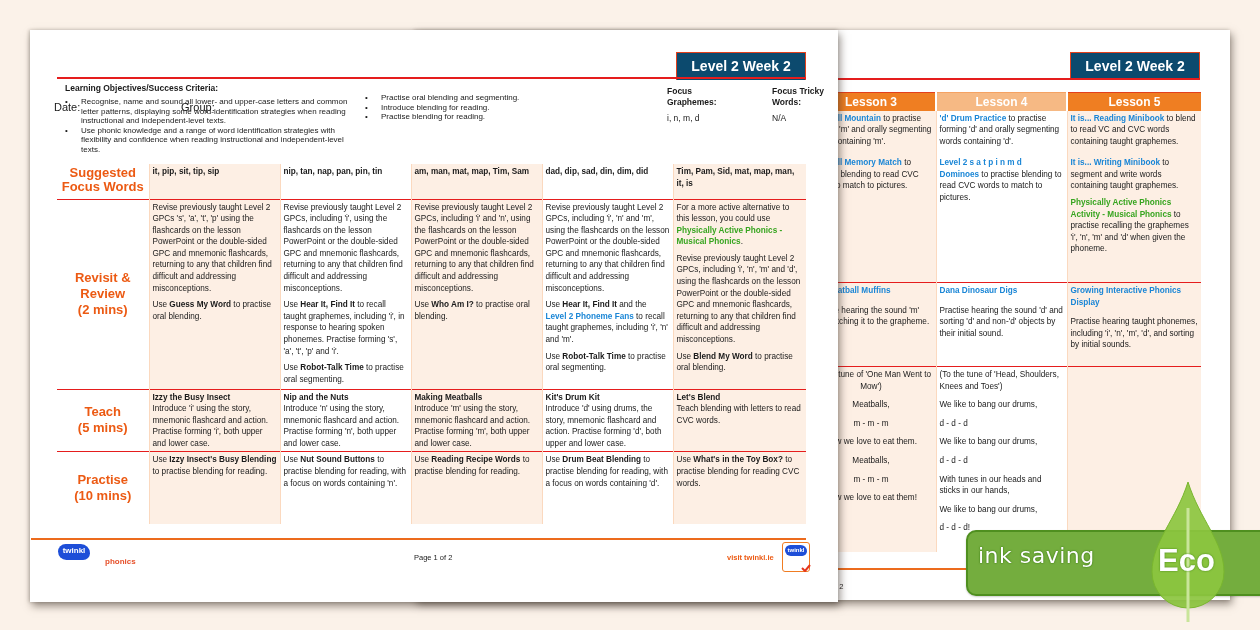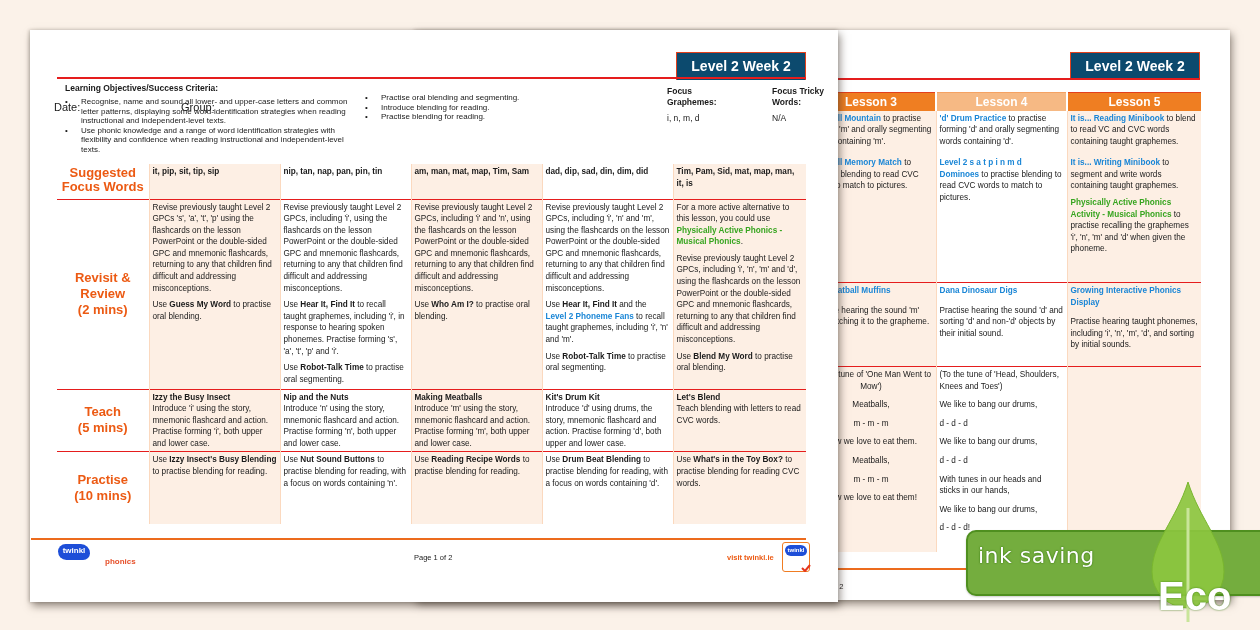--- a/index.html
+++ b/index.html
@@ -70,21 +70,21 @@
     background: #74ad3e; border: 2px solid #4f8f1f; border-radius: 10px 0 0 10px;
     box-shadow: 0 1px 2px rgba(0,0,0,0.2);
   }
   .eco-text {
     position: absolute; left: 978px; top: 543px; font-size: 22px; color: #fff;
     font-family: "DejaVu Sans", sans-serif; letter-spacing: 0.5px;
     text-shadow: 0 0 2px #3b7c12, 0 0 1px #3b7c12;
   }
   .eco-leaf { position: absolute; left: 1148px; top: 480px; width: 80px; height: 145px; }
   .eco-word {
-    position: absolute; left: 1158px; top: 574px; font-size: 40px; color: #fff; font-weight: bold;
+    position: absolute; left: 1158px; top: 543px; font-size: 31px; color: #fff; font-weight: bold;
     font-family: "Liberation Sans", sans-serif; text-shadow: 0 0 2px #3b7c12; text-align: center;
   }
 </style>
 </head>
 <body>
 
 <div id="page-back" class="page">
   <div class="week-badge" style="left:655px; top:22px; width:130px;">Level 2 Week 2</div>
   <div class="hdr-rule" style="left:0; top:48px; width:785px;"></div>
 

